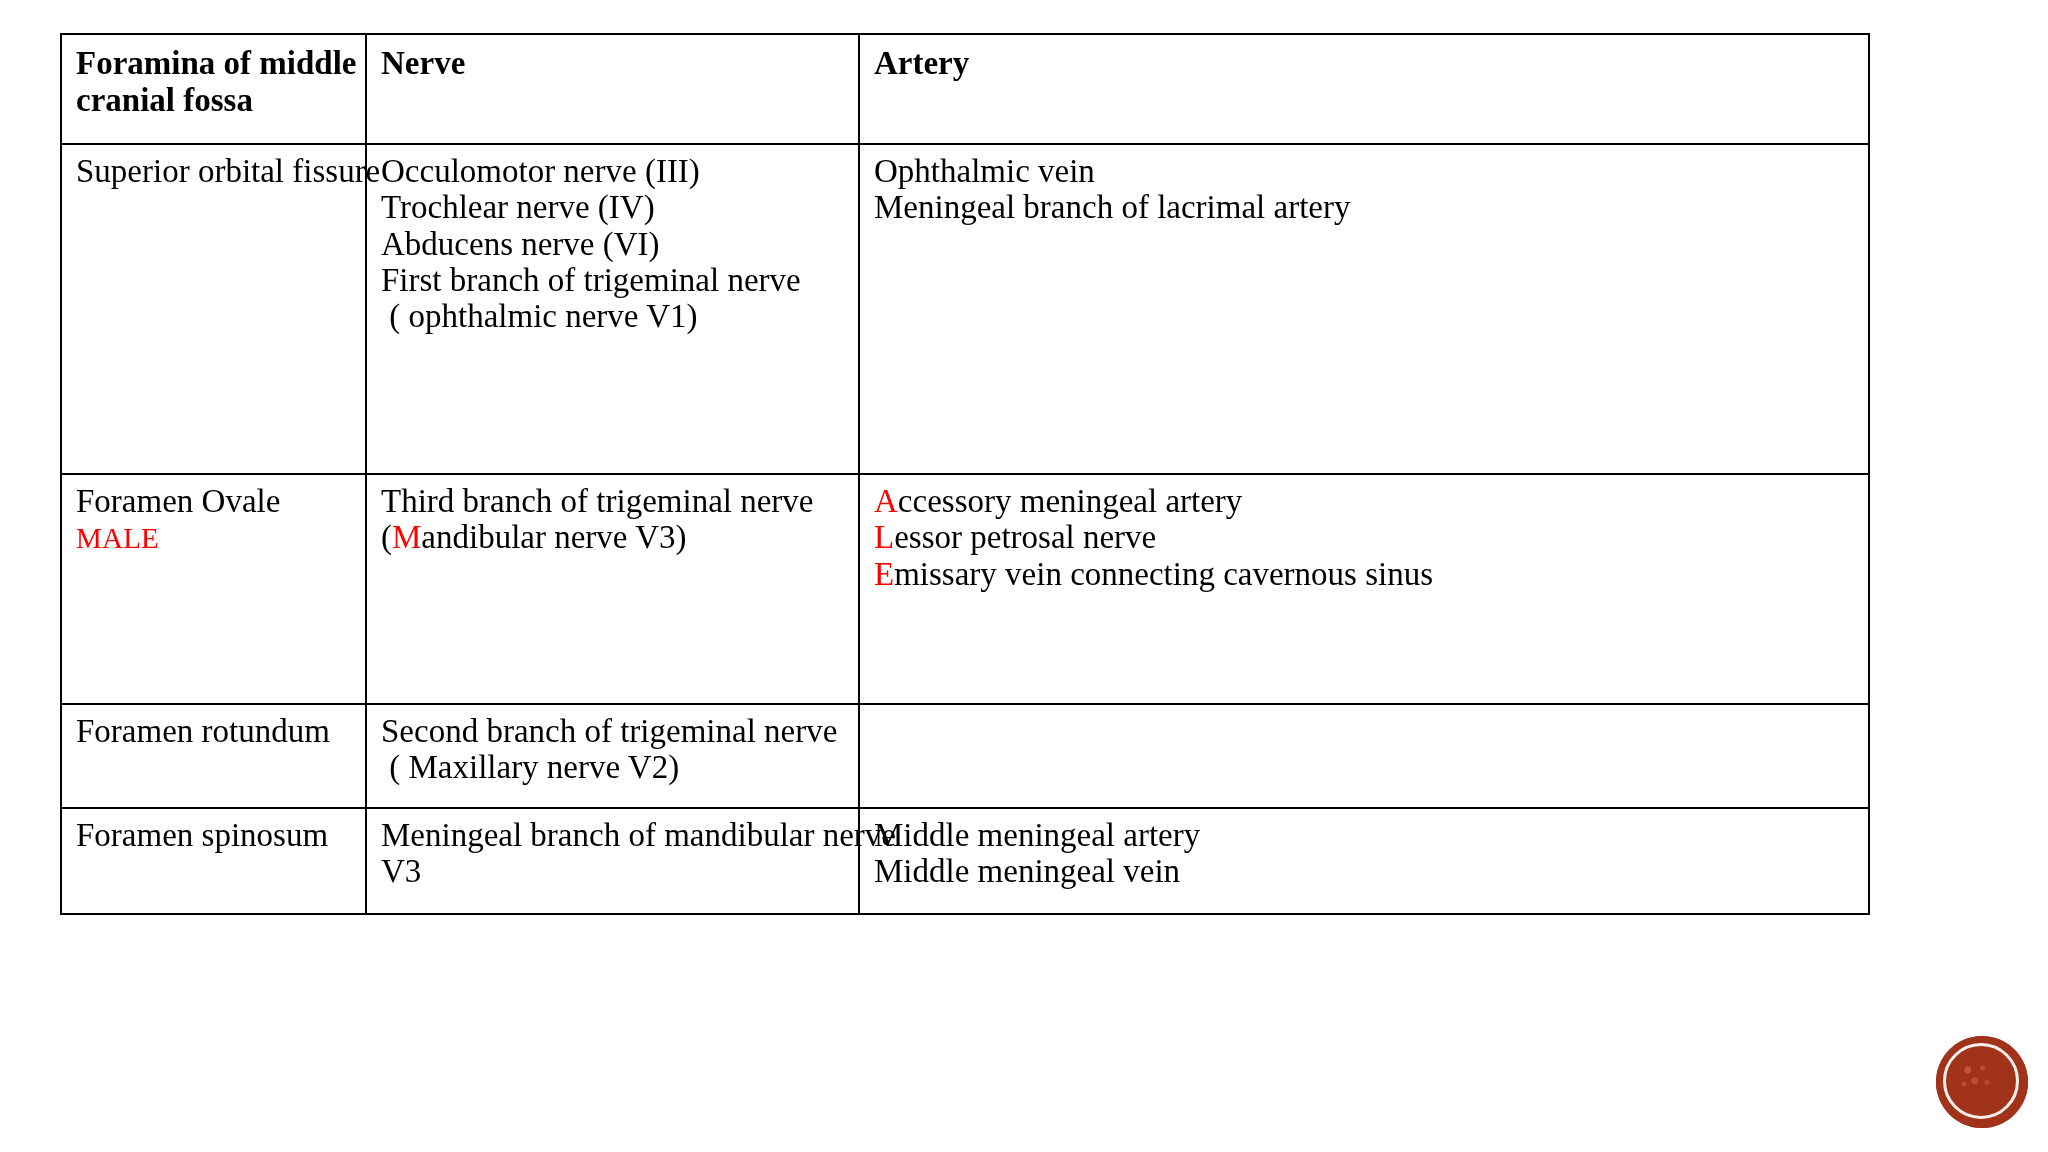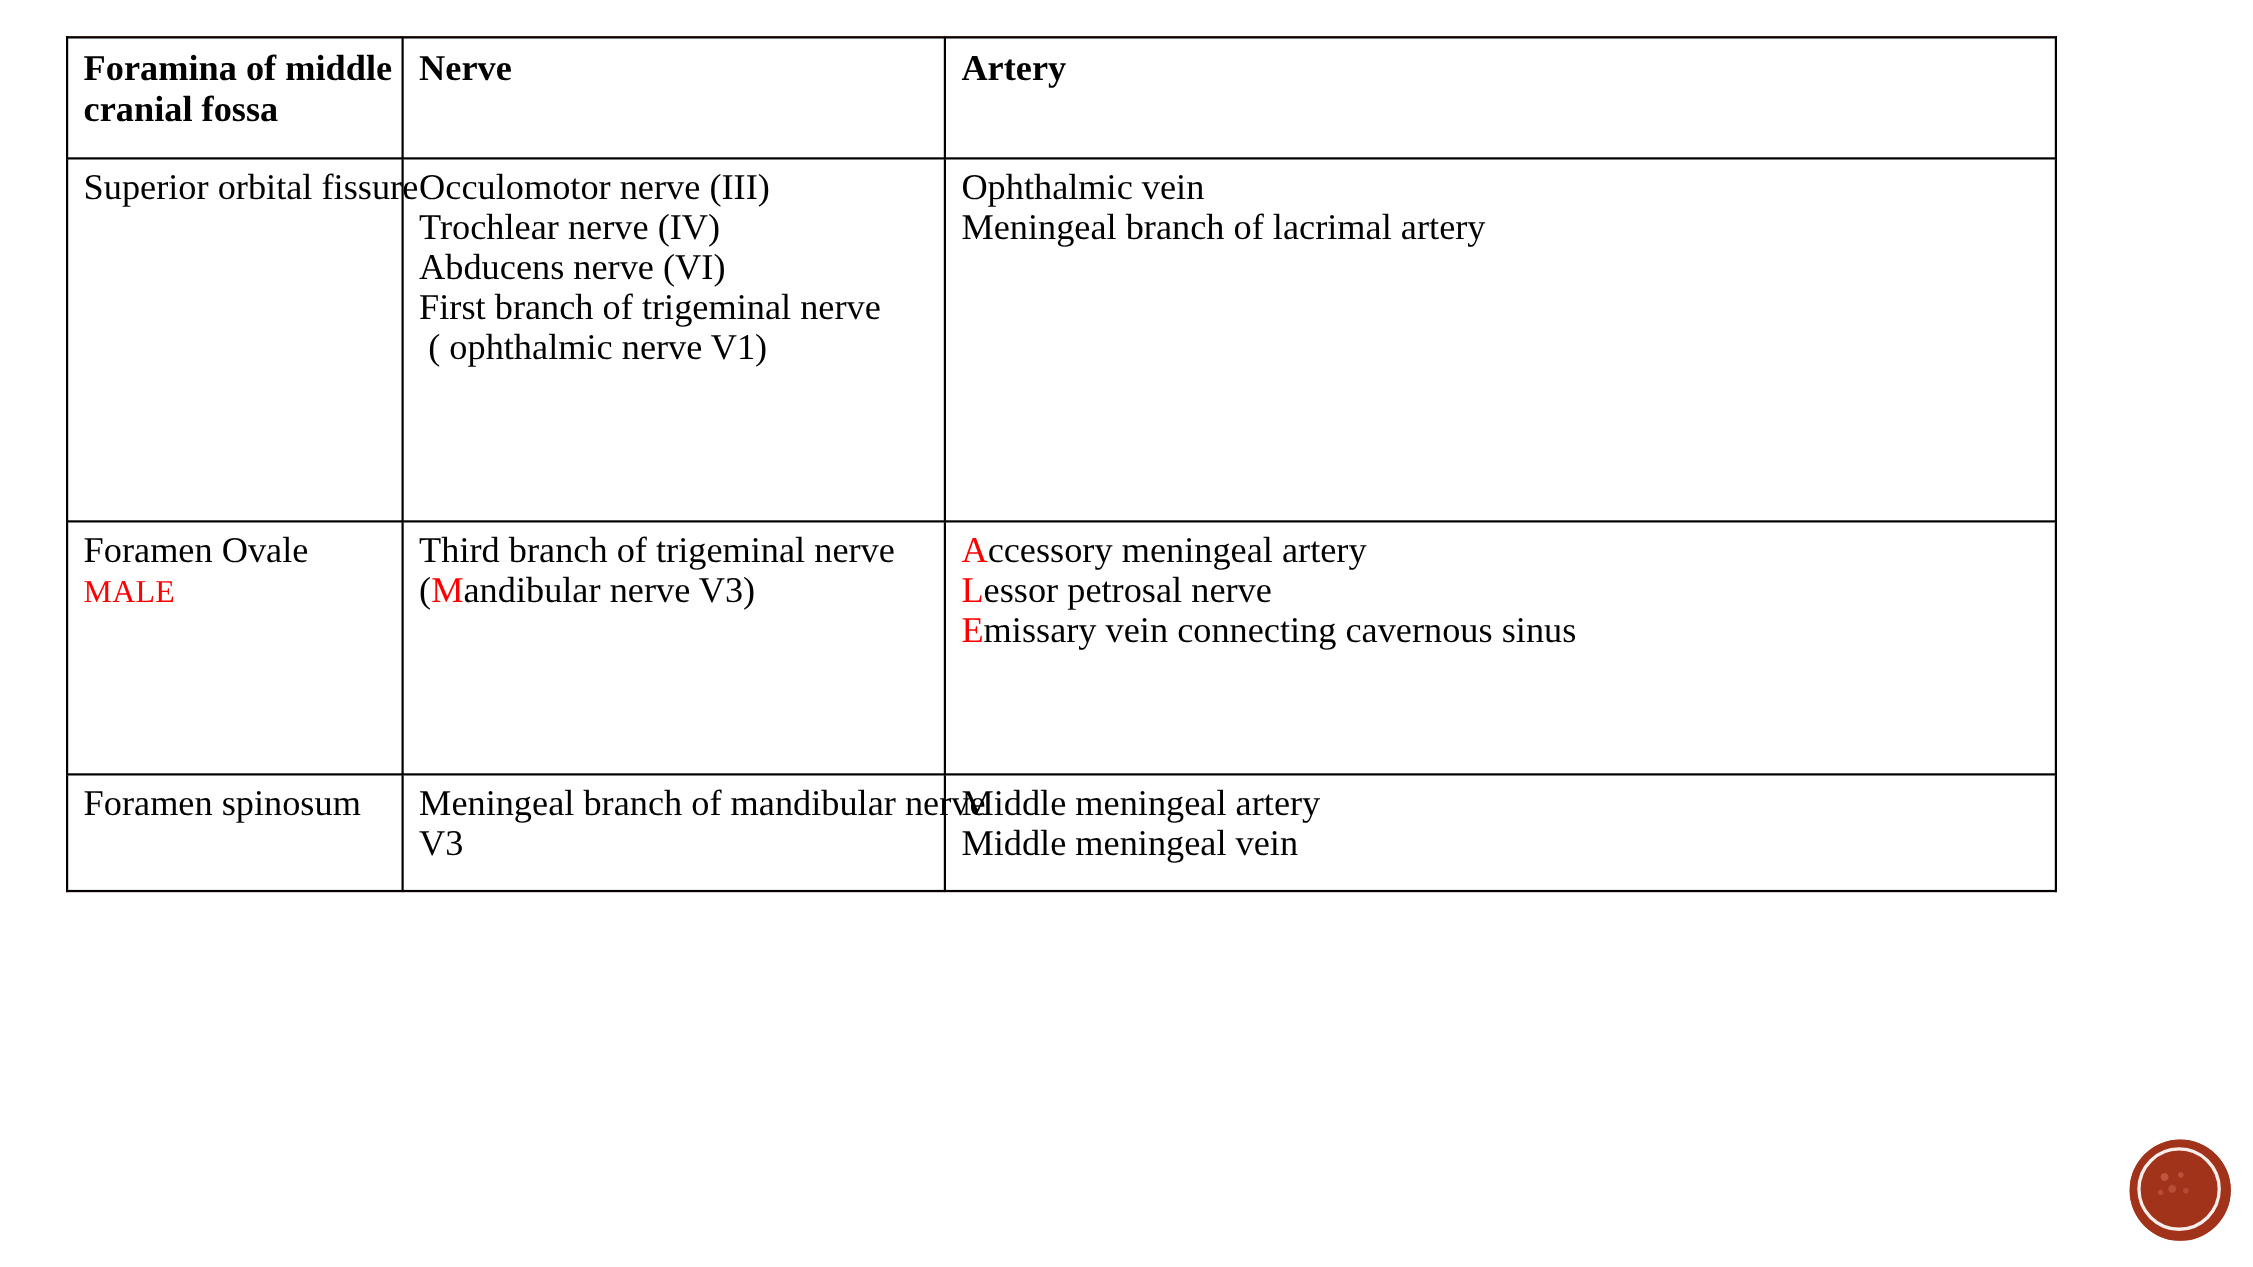--- a/index.html
+++ b/index.html
@@ -28,21 +28,21 @@
     position: absolute;
     left: 60px;
     top: 33px;
     width: 1808px;
   }
 
   table.foramina {
     border-collapse: collapse;
     width: 1808px;
     table-layout: fixed;
-    background: #b91c1c;
+    background: #0c4a6e;
   }
 
   table.foramina td,
   table.foramina th {
     border: 2px solid #000000;
     vertical-align: top;
     padding: 8px 12px 8px 14px;
     font-size: 33px;
     line-height: 1.10;
     font-weight: normal;
@@ -173,20 +173,30 @@
             <span class="cell-line">Third branch of trigeminal nerve</span>
             <span class="cell-line"><span>(</span><span class="red">M</span><span>andibular nerve V3)</span></span>
           </td>
           <td>
             <span class="cell-line"><span class="red">A</span><span>ccessory meningeal artery</span></span>
             <span class="cell-line"><span class="red">L</span><span>essor petrosal nerve</span></span>
             <span class="cell-line"><span class="red">E</span><span>missary vein connecting cavernous sinus</span></span>
           </td>
         </tr>
 
+        <tr class="r-rotundum">
+          <td>
+            <span class="cell-line">Foramen rotundum</span>
+          </td>
+          <td>
+            <span class="cell-line">Second branch of trigeminal nerve</span>
+            <span class="cell-line"> ( Maxillary nerve V2)</span>
+          </td>
+          <td></td>
+        </tr>
 
         <tr class="r-spinosum">
           <td>
             <span class="cell-line">Foramen spinosum</span>
           </td>
           <td>
             <span class="cell-line">Meningeal branch of mandibular nerve</span>
             <span class="cell-line">V3</span>
           </td>
           <td>

